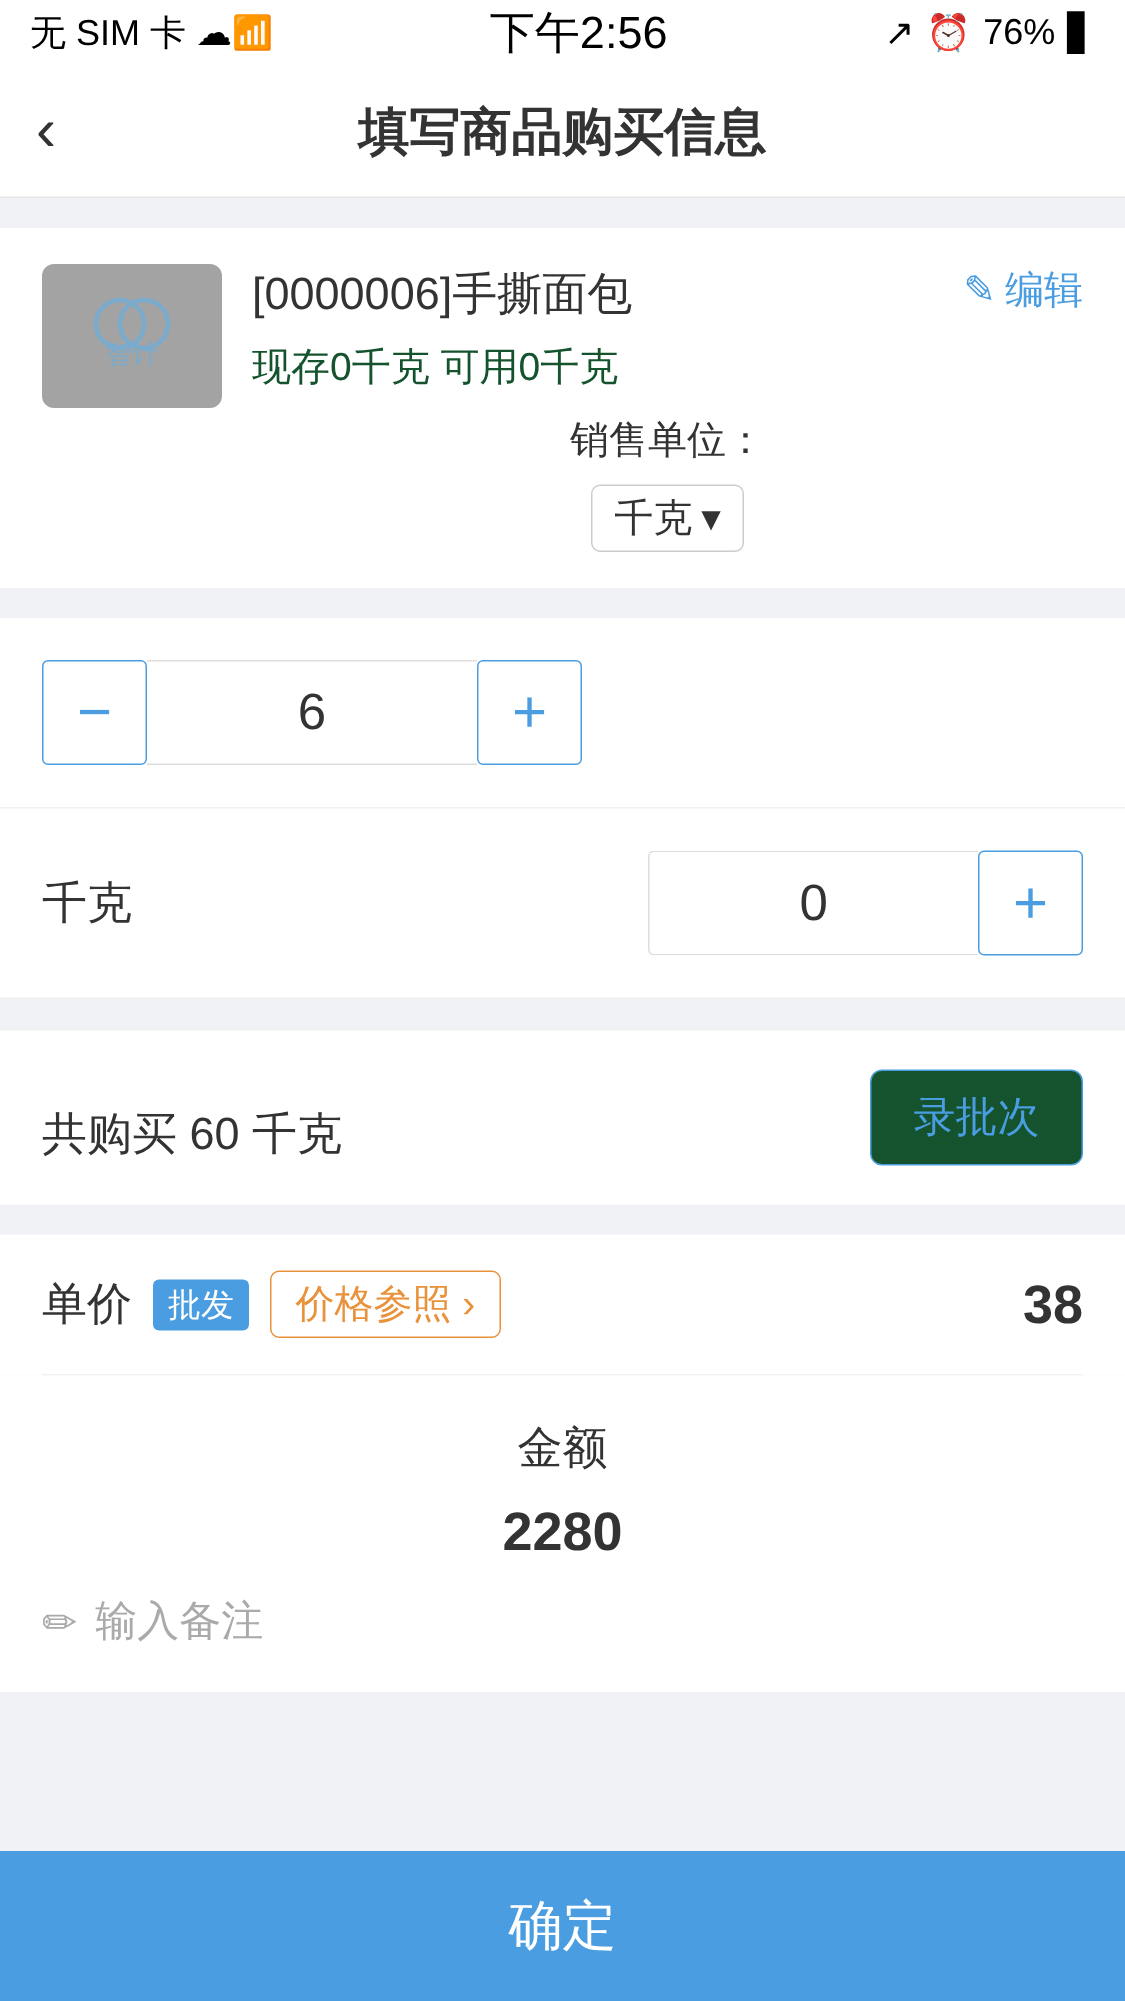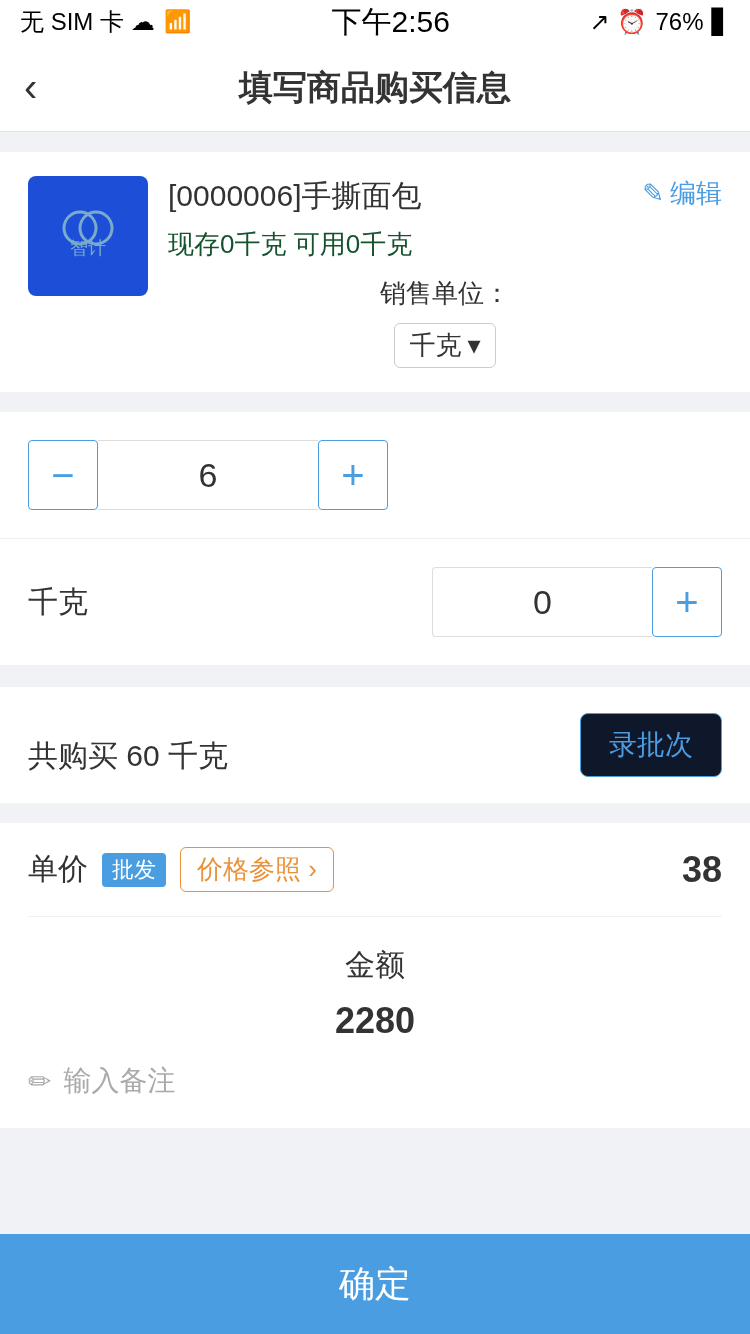--- a/index.html
+++ b/index.html
@@ -17,21 +17,21 @@
       width: 750px;
       height: 44px;
       background: #fff;
       display: flex;
       align-items: center;
       justify-content: space-between;
       padding: 0 20px;
       font-size: 24px;
       color: #000;
     }
-    .status-left { display: flex; align-items: center; gap: 10px; }
+    .status-left { display: flex; align-items: center; }
     .status-center { font-size: 30px; font-weight: 500; }
     .status-right { display: flex; align-items: center; gap: 8px; font-size: 24px; }
 
     
     .nav-bar {
       width: 750px;
       height: 88px;
       background: #fff;
       display: flex;
       align-items: center;
@@ -57,22 +57,22 @@
       background: #fff;
       padding: 24px 28px;
       display: flex;
       align-items: flex-start;
       gap: 20px;
       margin-top: 20px;
       position: relative;
     }
     .product-img {
       width: 120px;
-      height: 120px;
-      background: #1d4ed8;
+      height: 96px;
+      background: #a3a3a3;
       border-radius: 8px;
       display: flex;
       align-items: center;
       justify-content: center;
       flex-shrink: 0;
     }
     .product-img svg { width: 60px; height: 60px; }
     .product-info { flex: 1; }
     .product-name {
       font-size: 30px;
@@ -179,21 +179,21 @@
       margin-top: 20px;
       border-top: 1px solid #f0f0f0;
     }
     .summary-text {
       font-size: 30px;
       color: #333;
     }
     .summary-btn {
       border: 1.5px solid #4a9de0;
       color: #4a9de0;
-      background: #0f172a;
+      background: #14532d;
       border-radius: 8px;
       padding: 12px 28px;
       font-size: 28px;
       cursor: pointer;
     }
 
     
     .price-section {
       background: #fff;
       margin-top: 20px;

